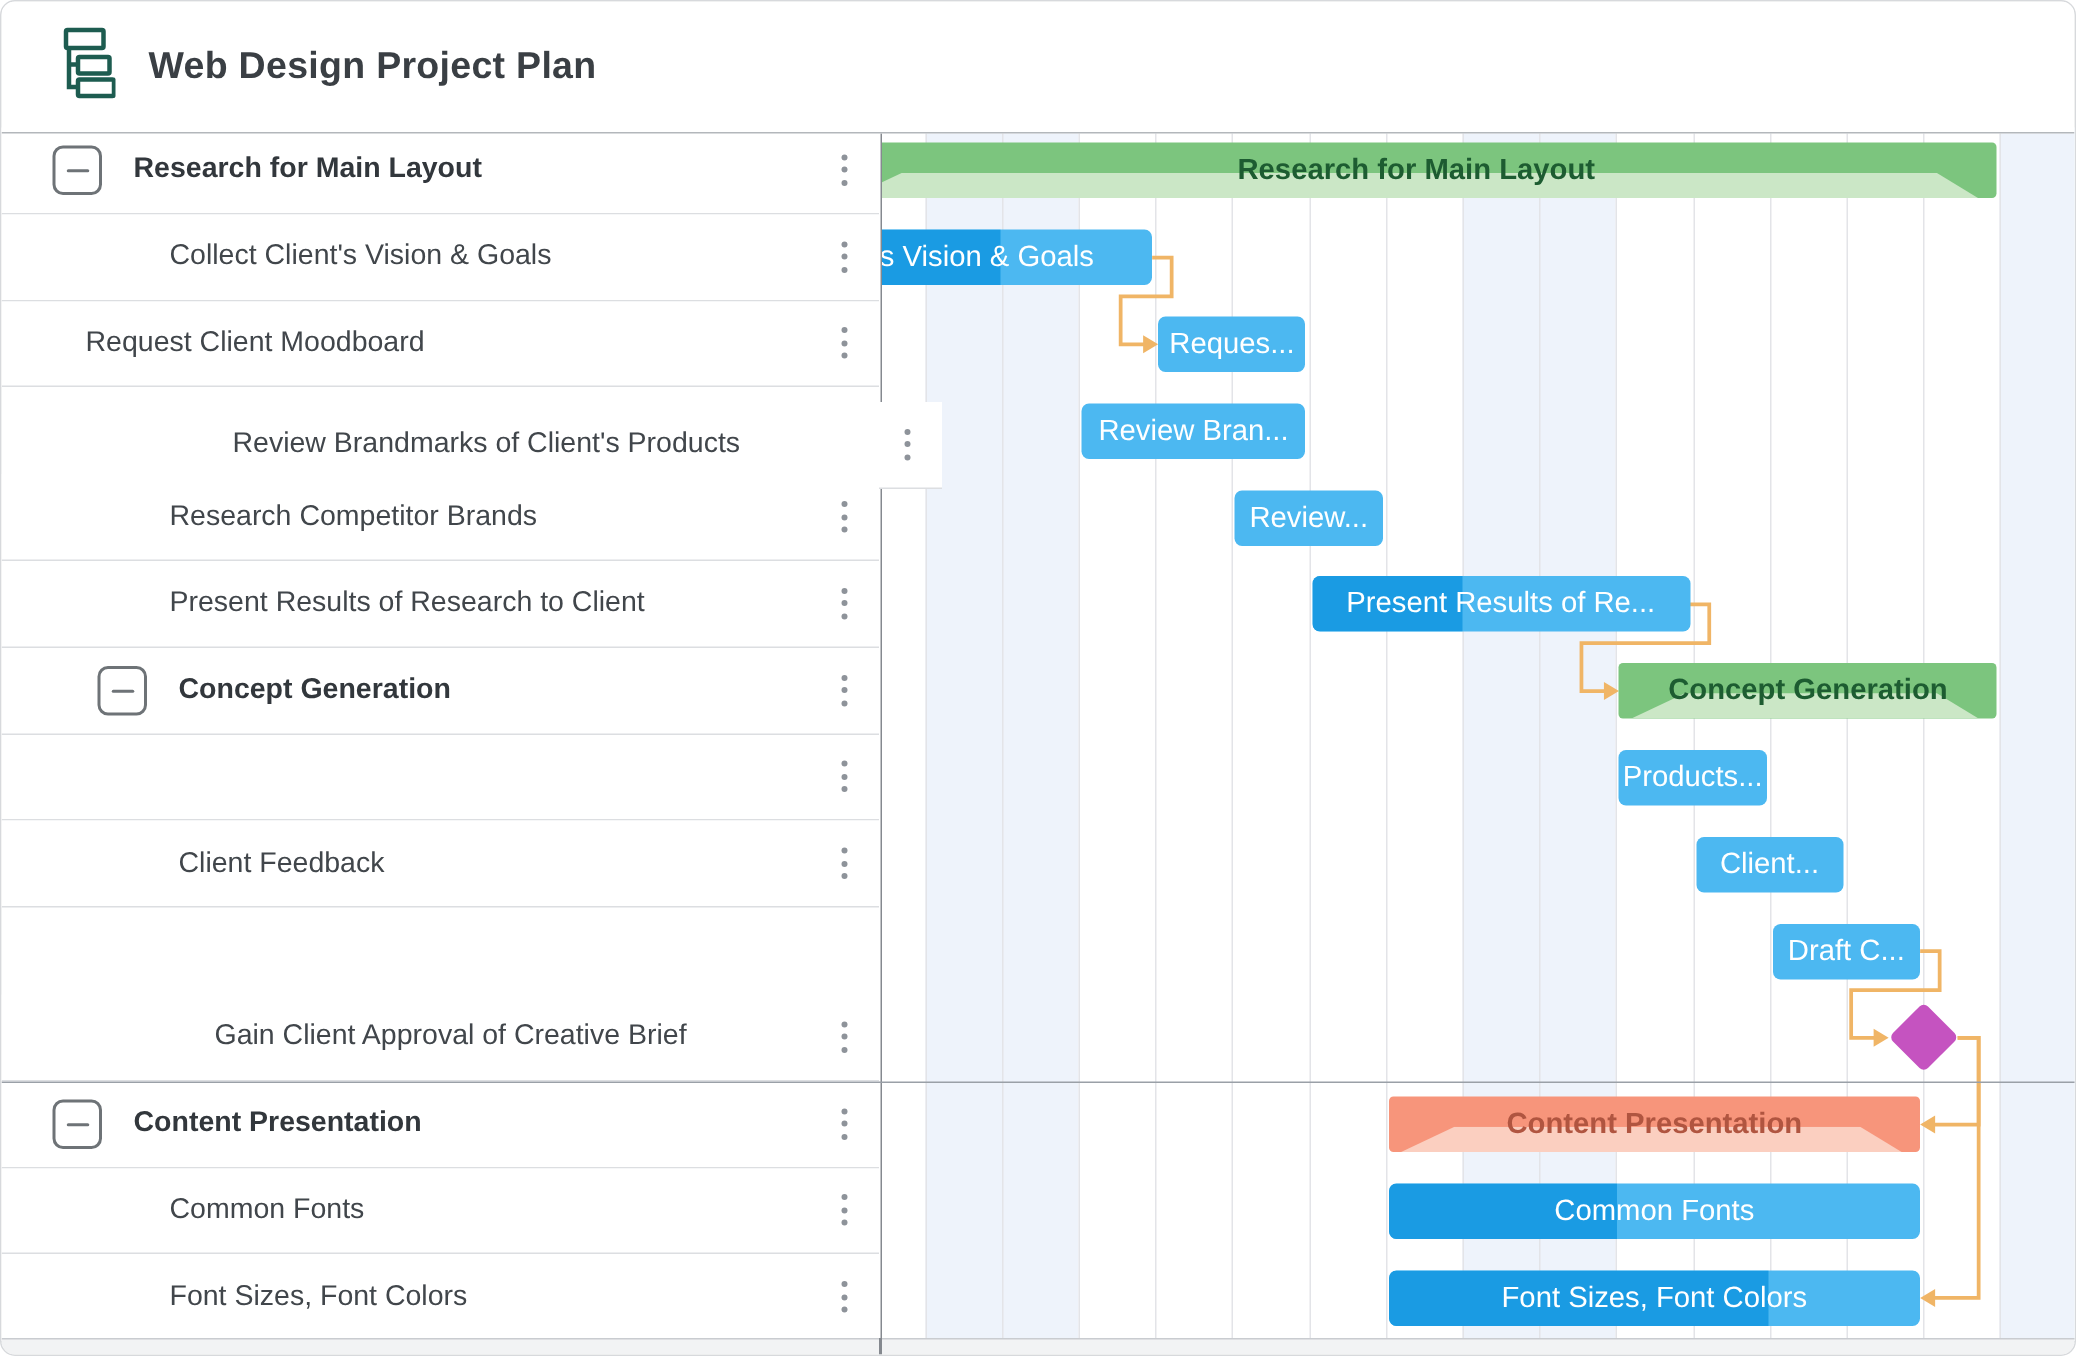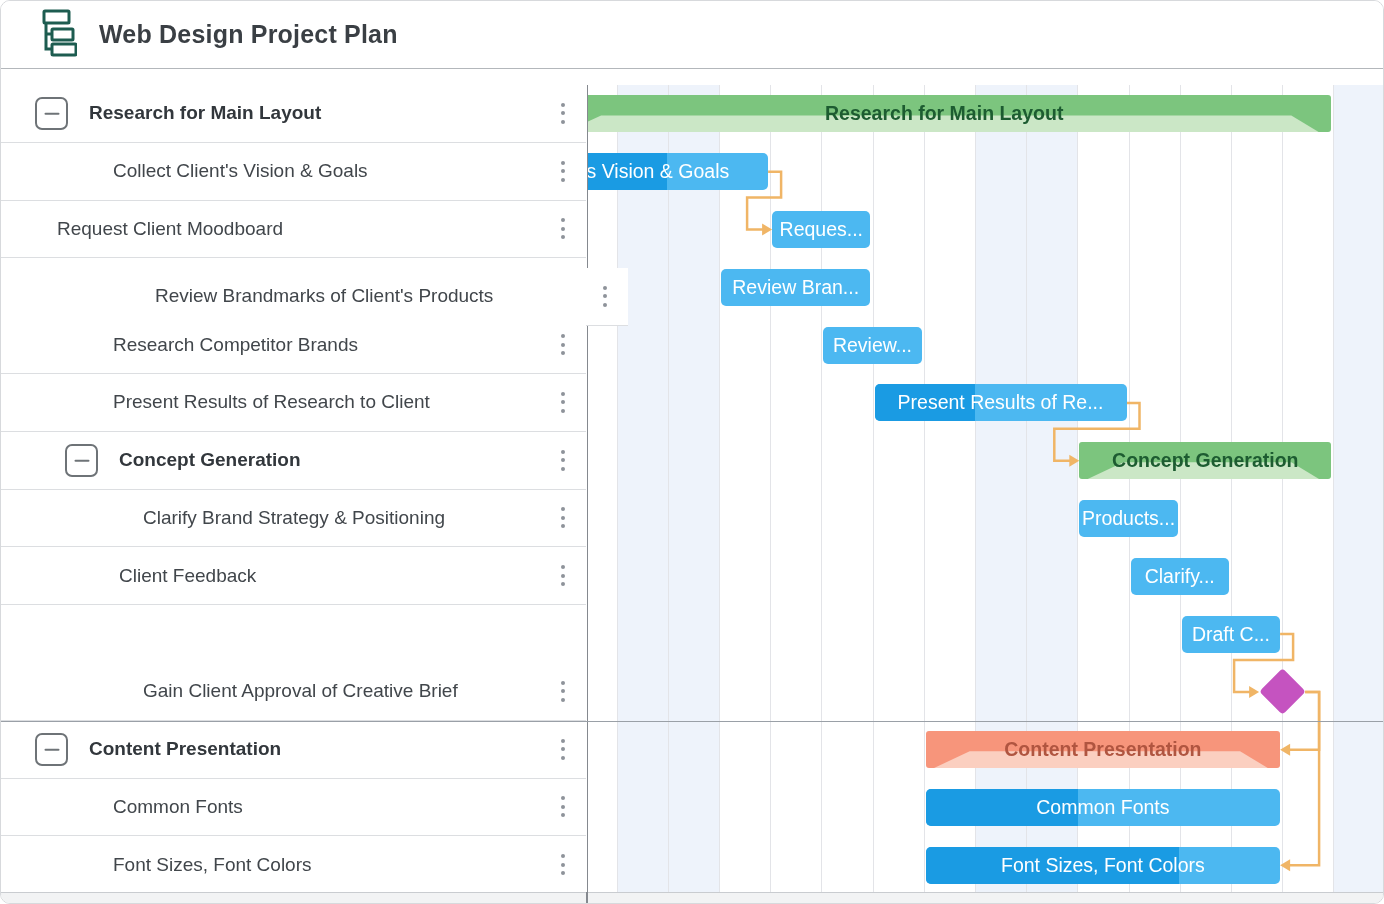--- a/index.html
+++ b/index.html
@@ -3,21 +3,21 @@
 <meta charset="utf-8">
 <style>
   html,body{margin:0;padding:0;background:#ffffff;}
   *{box-sizing:border-box;font-family:"Liberation Sans", sans-serif;}
   .card{
     position:relative;width:1384px;height:904px;background:#fff;
     border:1px solid #d7d9dc;border-radius:10px;overflow:hidden;
   }
   
   .header{
-    position:absolute;left:0;top:0;width:100%;height:68px;
+    position:absolute;left:0;top:0;width:100%;height:88px;
     display:flex;align-items:center;gap:22px;padding-left:32px;
     border-bottom:1.5px solid #b3b7bb;background:#fff;z-index:30;
   }
   .app-icon{flex:0 0 auto;}
   .page-title{font-size:25px;font-weight:700;color:#3a3f44;letter-spacing:.2px;}
   
   .body{position:absolute;left:0;top:84px;width:1384px;height:809px;}
   .left-panel{position:absolute;left:0;top:0;width:585px;height:809px;background:#fff;z-index:10;}
   .task-row{position:absolute;left:0;width:585px;border-bottom:1px solid #dcdee1;display:flex;align-items:center;background:#fff;}
   .task-label{font-size:19px;color:#41464b;white-space:nowrap;}
@@ -135,21 +135,20 @@
         <div class="task-row summary" style="top: 346.8px; height: 57.8px;">
           <button class="collapse-btn" style="left: 64px; top: 12.4px;"></button>
           <span class="task-label" style="margin-left: 118px;">Concept Generation</span>
           <div class="kebab">
             <i></i>
             <i></i>
             <i></i>
           </div>
         </div>
         <div class="task-row" style="top: 404.6px; height: 57.8px;">
-          <span class="task-label" style="margin-left: 142px;">Clarify Brand Strategy &amp; Positioning</span>
           <div class="kebab">
             <i></i>
             <i></i>
             <i></i>
           </div>
         </div>
         <div class="task-row" style="top: 462.4px; height: 57.8px;">
           <span class="task-label" style="margin-left: 118px;">Client Feedback</span>
           <div class="kebab">
             <i></i>
@@ -244,21 +243,21 @@
           <span class="bar-label">Present Results of Re...</span>
         </div>
         <div class="gantt-bar summary" style="left: 491.3px; width: 252px; top: 357.2px;">
           <div class="band"></div>
           <span class="bar-label">Concept Generation</span>
         </div>
         <div class="gantt-bar task" style="left: 491.3px; width: 98.4px; top: 415px;">
           <span class="bar-label">Products...</span>
         </div>
         <div class="gantt-bar task" style="left: 542.5px; width: 98.4px; top: 472.8px;">
-          <span class="bar-label">Clarify...</span>
+          <span class="bar-label">Client...</span>
         </div>
         <div class="gantt-bar task" style="left: 593.7px; width: 98.4px; top: 530.6px;">
           <span class="bar-label">Draft C...</span>
         </div>
         <div class="milestone" style="left: 677.6px; top: 590.4px;"></div>
         <div class="gantt-bar summary salmon" style="left: 337.7px; width: 354.4px; top: 646.2px;">
           <div class="band"></div>
           <span class="bar-label">Content Presentation</span>
         </div>
         <div class="gantt-bar task" style="left: 337.7px; width: 354.4px; top: 704px;">

